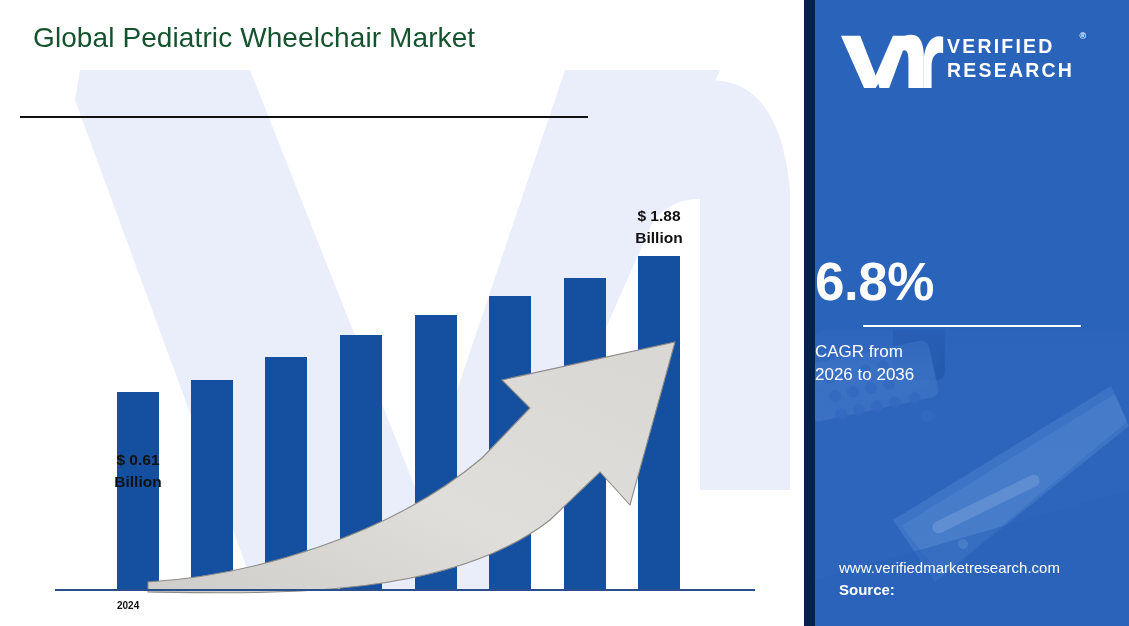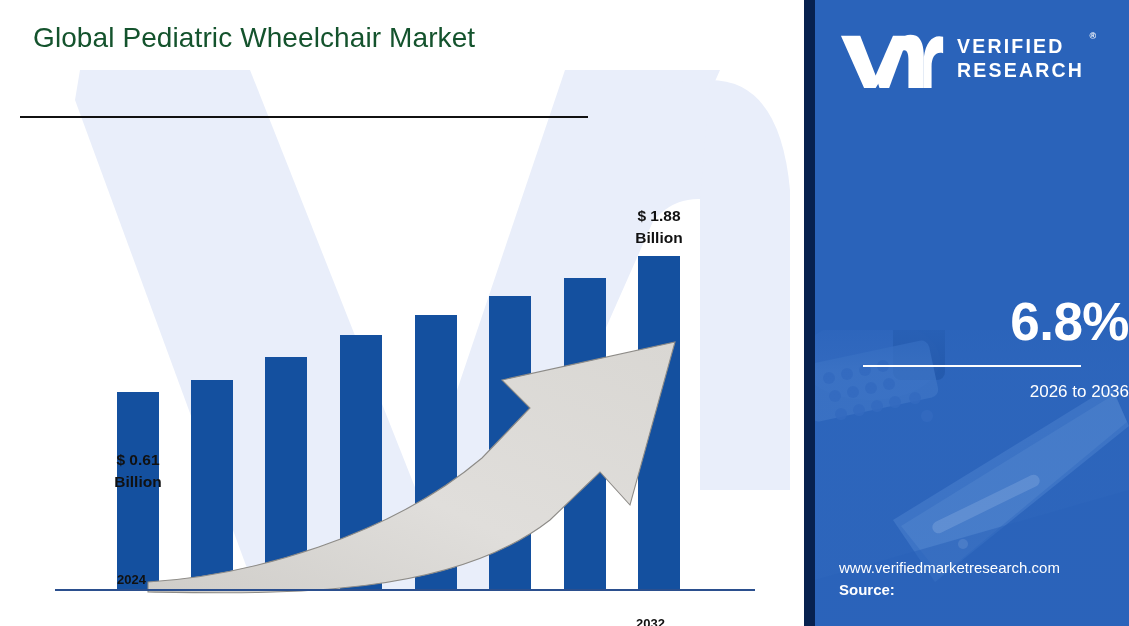--- a/index.html
+++ b/index.html
@@ -78,22 +78,22 @@
 
   #axis-line {
     position: absolute;
     left: 55px; top: 589px;
     width: 700px; height: 2px;
     background: #2b4f8e;
   }
 
   .axis-tick-label {
     position: absolute;
-    top: 572px;
-    font-size: 13px;
+    top: 600px;
+    font-size: 10px;
     font-weight: 600;
     color: #111111;
     white-space: nowrap;
   }
 
   #growth-arrow {
     position: absolute;
     left: 130px; top: 330px;
     width: 560px; height: 265px;
     pointer-events: none;
@@ -129,21 +129,21 @@
     width: 314px; height: 326px;
     background: linear-gradient(180deg, rgba(42,99,186,1) 0%, rgba(42,99,186,0.35) 22%, rgba(42,99,186,0.25) 100%);
   }
 
   #logo-block {
     position: absolute;
     left: 24px; top: 14px;
     width: 270px; height: 90px;
     display: flex;
     align-items: center;
-    gap: 10px;
+    gap: 0;
   }
 
   #logo-mark { width: 108px; height: 62px; flex: none; }
 
   #logo-wordmark {
     position: relative;
     color: #ffffff;
     font-size: 19.5px;
     font-weight: 700;
     letter-spacing: 2.2px;
@@ -156,22 +156,21 @@
     right: -12px; top: -4px;
     font-size: 9px;
     font-weight: 700;
     letter-spacing: 0;
   }
 
   #cagr-block {
     position: absolute;
     left: 0; top: 255px;
     width: 314px;
-    text-align: right;
-    margin-top: 40px;
+    text-align: left;
   }
 
   #cagr-value {
     color: #ffffff;
     font-size: 53px;
     font-weight: 700;
     letter-spacing: -0.5px;
     line-height: 1;
   }
 
@@ -313,20 +312,21 @@
       <div id="logo-wordmark">
         <div>VERIFIED</div>
         <div>RESEARCH</div>
         <span id="logo-reg">®</span>
       </div>
     </div>
 
     <div id="cagr-block">
       <div id="cagr-value">6.8%</div>
       <div id="cagr-rule"></div>
+      <div class="cagr-caption">CAGR from</div>
       <div class="cagr-caption">2026 to 2036</div>
     </div>
 
     <div id="source-block">
       <div id="source-url">www.verifiedmarketresearch.com</div>
       <div id="source-label">Source:</div>
     </div>
   </div>
 </div>
 

